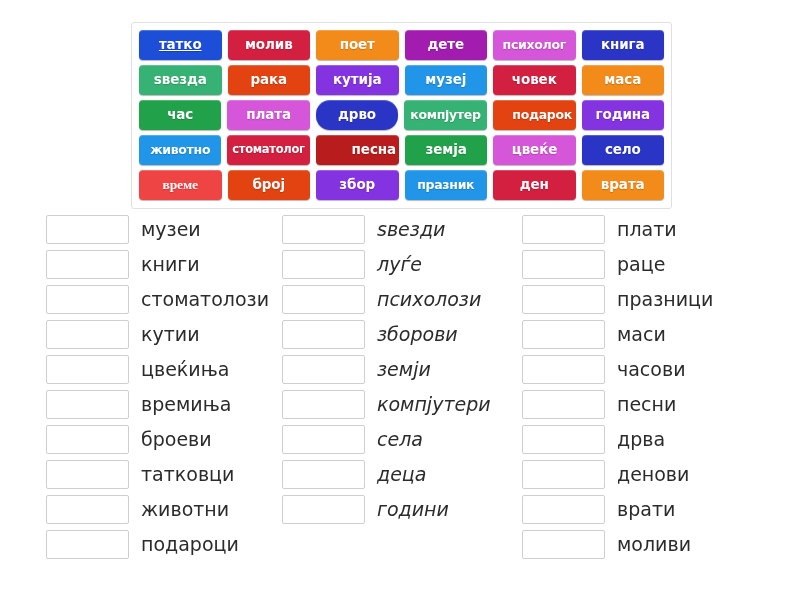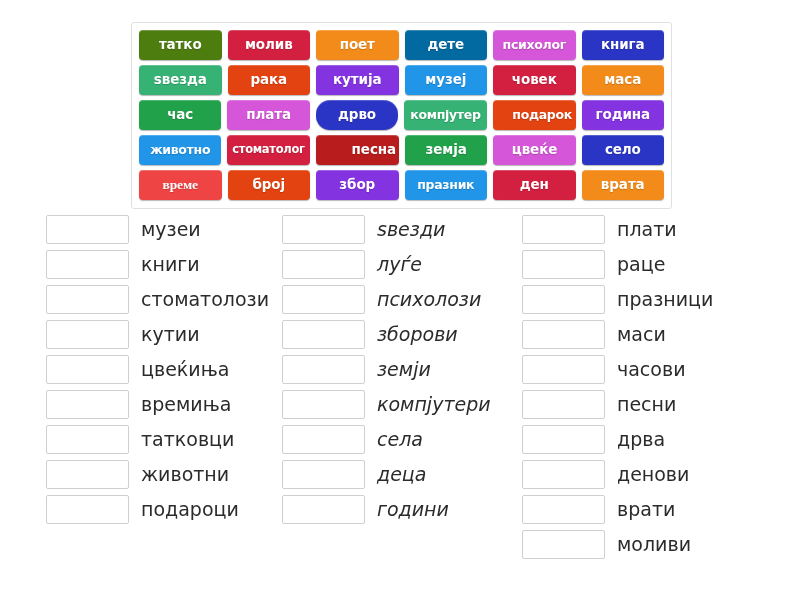--- a/index.html
+++ b/index.html
@@ -115,24 +115,24 @@
     font-family: "DejaVu Sans", sans-serif;
   }
 </style>
 </head>
 <body>
 
 <div id="app">
 
   <div class="tile-panel" id="tile-panel">
       <div class="tile-row">
-        <div class="tile" style="background: #4d7c0f;">татко</div>
+        <div class="tile" style="background: #1d4ed8; text-decoration: underline;">татко</div>
         <div class="tile" style="background: rgb(211, 32, 64);">молив</div>
         <div class="tile" style="background: rgb(242, 139, 25);">поет</div>
-        <div class="tile" style="background: #0369a1;">дете</div>
+        <div class="tile" style="background: #a21caf;">дете</div>
         <div class="tile mid" style="background: rgb(213, 86, 216);">психолог</div>
         <div class="tile" style="background: rgb(43, 53, 197);">книга</div>
       </div>
       <div class="tile-row">
         <div class="tile" style="background: rgb(54, 179, 116);">ѕвезда</div>
         <div class="tile" style="background: rgb(227, 67, 16);">рака</div>
         <div class="tile" style="background: rgb(132, 51, 224);">кутија</div>
         <div class="tile" style="background: rgb(33, 150, 232);">музеј</div>
         <div class="tile" style="background: rgb(211, 32, 64);">човек</div>
         <div class="tile" style="background: rgb(242, 139, 25);">маса</div>
@@ -184,20 +184,24 @@
         <div class="answer-row">
           <div class="drop-box"></div>
           <div class="answer-label">цвеќиња</div>
         </div>
         <div class="answer-row">
           <div class="drop-box"></div>
           <div class="answer-label">времиња</div>
         </div>
         <div class="answer-row">
           <div class="drop-box"></div>
+          <div class="answer-label">броеви</div>
+        </div>
+        <div class="answer-row">
+          <div class="drop-box"></div>
           <div class="answer-label">татковци</div>
         </div>
         <div class="answer-row">
           <div class="drop-box"></div>
           <div class="answer-label">животни</div>
         </div>
         <div class="answer-row">
           <div class="drop-box"></div>
           <div class="answer-label">подароци</div>
         </div>

